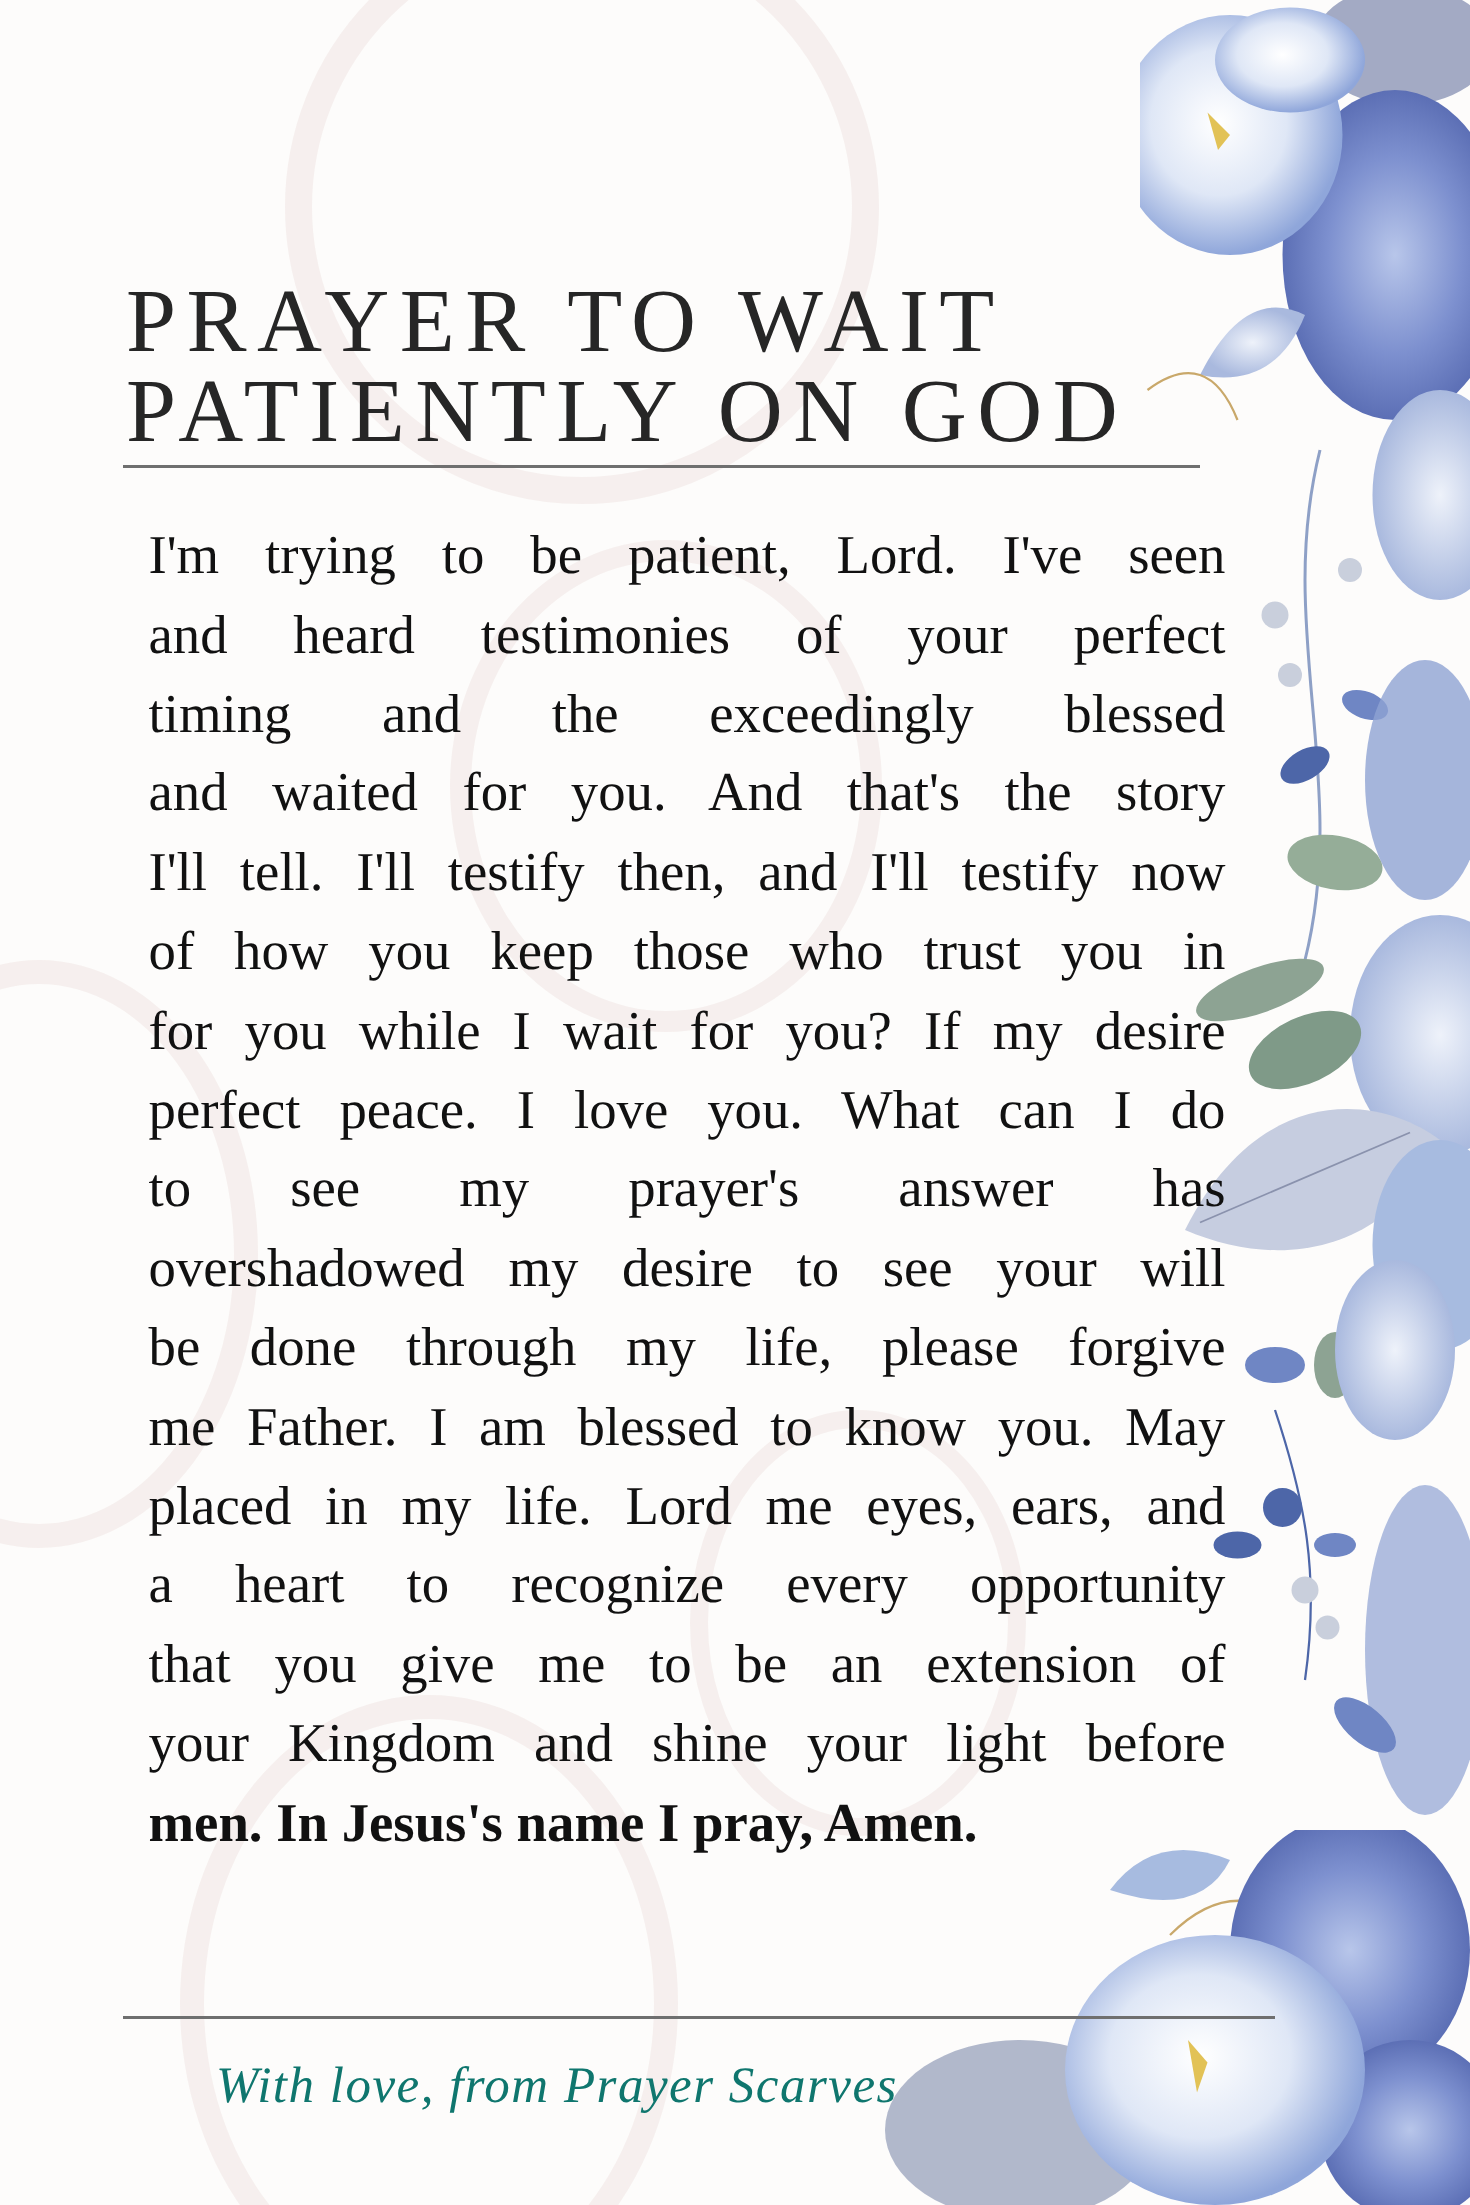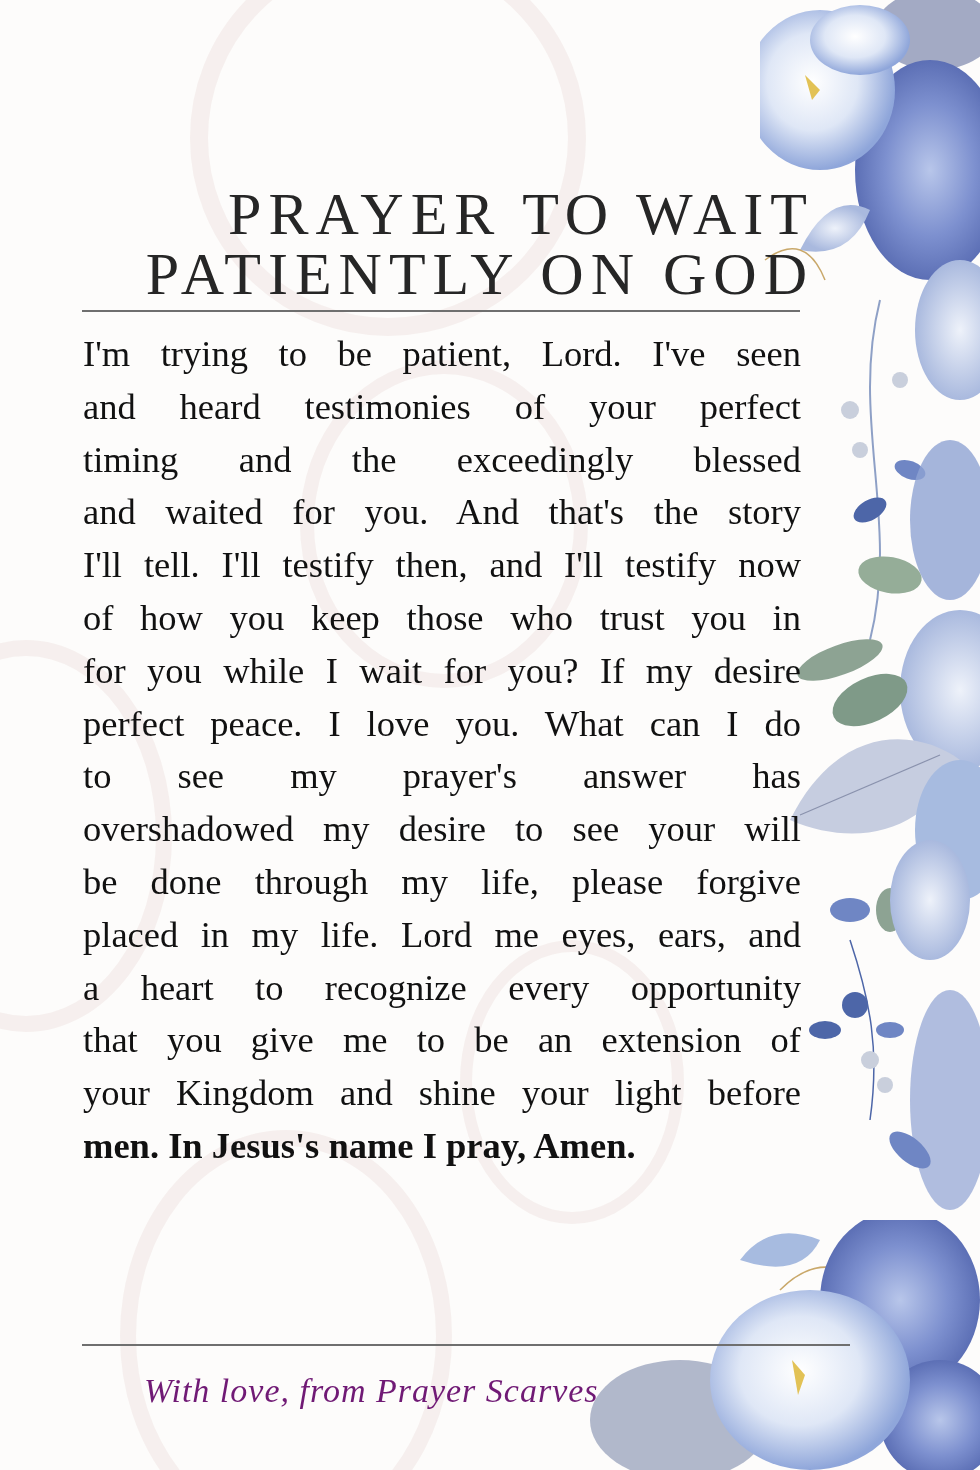--- a/index.html
+++ b/index.html
@@ -24,40 +24,39 @@
   .floral svg { width: 100%; height: 100%; display: block; }
   .floral-bottom { position: absolute; left: 560px; top: 1220px; width: 420px; height: 250px; }
   .floral-bottom svg { width: 100%; height: 100%; display: block; }
 
   .title {
     position: absolute; left: 84px; top: 184px; width: 730px;
     font-family: "Liberation Serif", serif;
     font-size: 60px; line-height: 60px; letter-spacing: 7px;
     color: #262626; font-weight: normal; margin: 0;
     text-transform: uppercase;
-    text-align: right;
   }
   .title span { display: block; }
   .rule { position: absolute; height: 2px; background: #6f6f6f; }
   .rule.top { left: 82px; top: 310px; width: 718px; }
   .rule.bottom { left: 82px; top: 1344px; width: 768px; }
 
   .body-text {
     position: absolute; left: 83px; top: 328px; width: 718px;
     font-family: "Liberation Serif", serif;
     font-size: 36.5px; line-height: 52.8px;
-    color: #111; margin: 0;
+    color: #111; margin: 16px;
   }
   .body-text .line { display: block; text-align: justify; text-align-last: justify; white-space: nowrap; height: 52.8px; }
   .body-text .line.last { text-align-last: left; font-weight: bold; }
 
   .signoff {
     position: absolute; left: 144px; top: 1372px;
     font-family: "Liberation Serif", serif; font-style: italic;
-    font-size: 34px; letter-spacing: 1px; color: #701a75;
+    font-size: 34px; letter-spacing: 1px; color: #0f766e;
   }
 </style>
 </head>
 <body>
 
 <div class="page">
 
   <div class="stamp s1"></div>
   <div class="stamp s2"></div>
   <div class="stamp s3"></div>
@@ -157,20 +156,21 @@
     <span class="line">and heard testimonies of your perfect</span>
     <span class="line">timing and the exceedingly blessed</span>
     <span class="line">and waited for you. And that's the story</span>
     <span class="line">I'll tell. I'll testify then, and I'll testify now</span>
     <span class="line">of how you keep those who trust you in</span>
     <span class="line">for you while I wait for you? If my desire</span>
     <span class="line">perfect peace. I love you. What can I do</span>
     <span class="line">to see my prayer's answer has</span>
     <span class="line">overshadowed my desire to see your will</span>
     <span class="line">be done through my life, please forgive</span>
+    <span class="line">me Father. I am blessed to know you. May</span>
     <span class="line">placed in my life. Lord me eyes, ears, and</span>
     <span class="line">a heart to recognize every opportunity</span>
     <span class="line">that you give me to be an extension of</span>
     <span class="line">your Kingdom and shine your light before</span>
     <span class="line last">men. In Jesus's name I pray, Amen.</span>
   </p>
 
   <div class="rule bottom"></div>
 
   <div class="signoff">With love, from Prayer Scarves</div>

